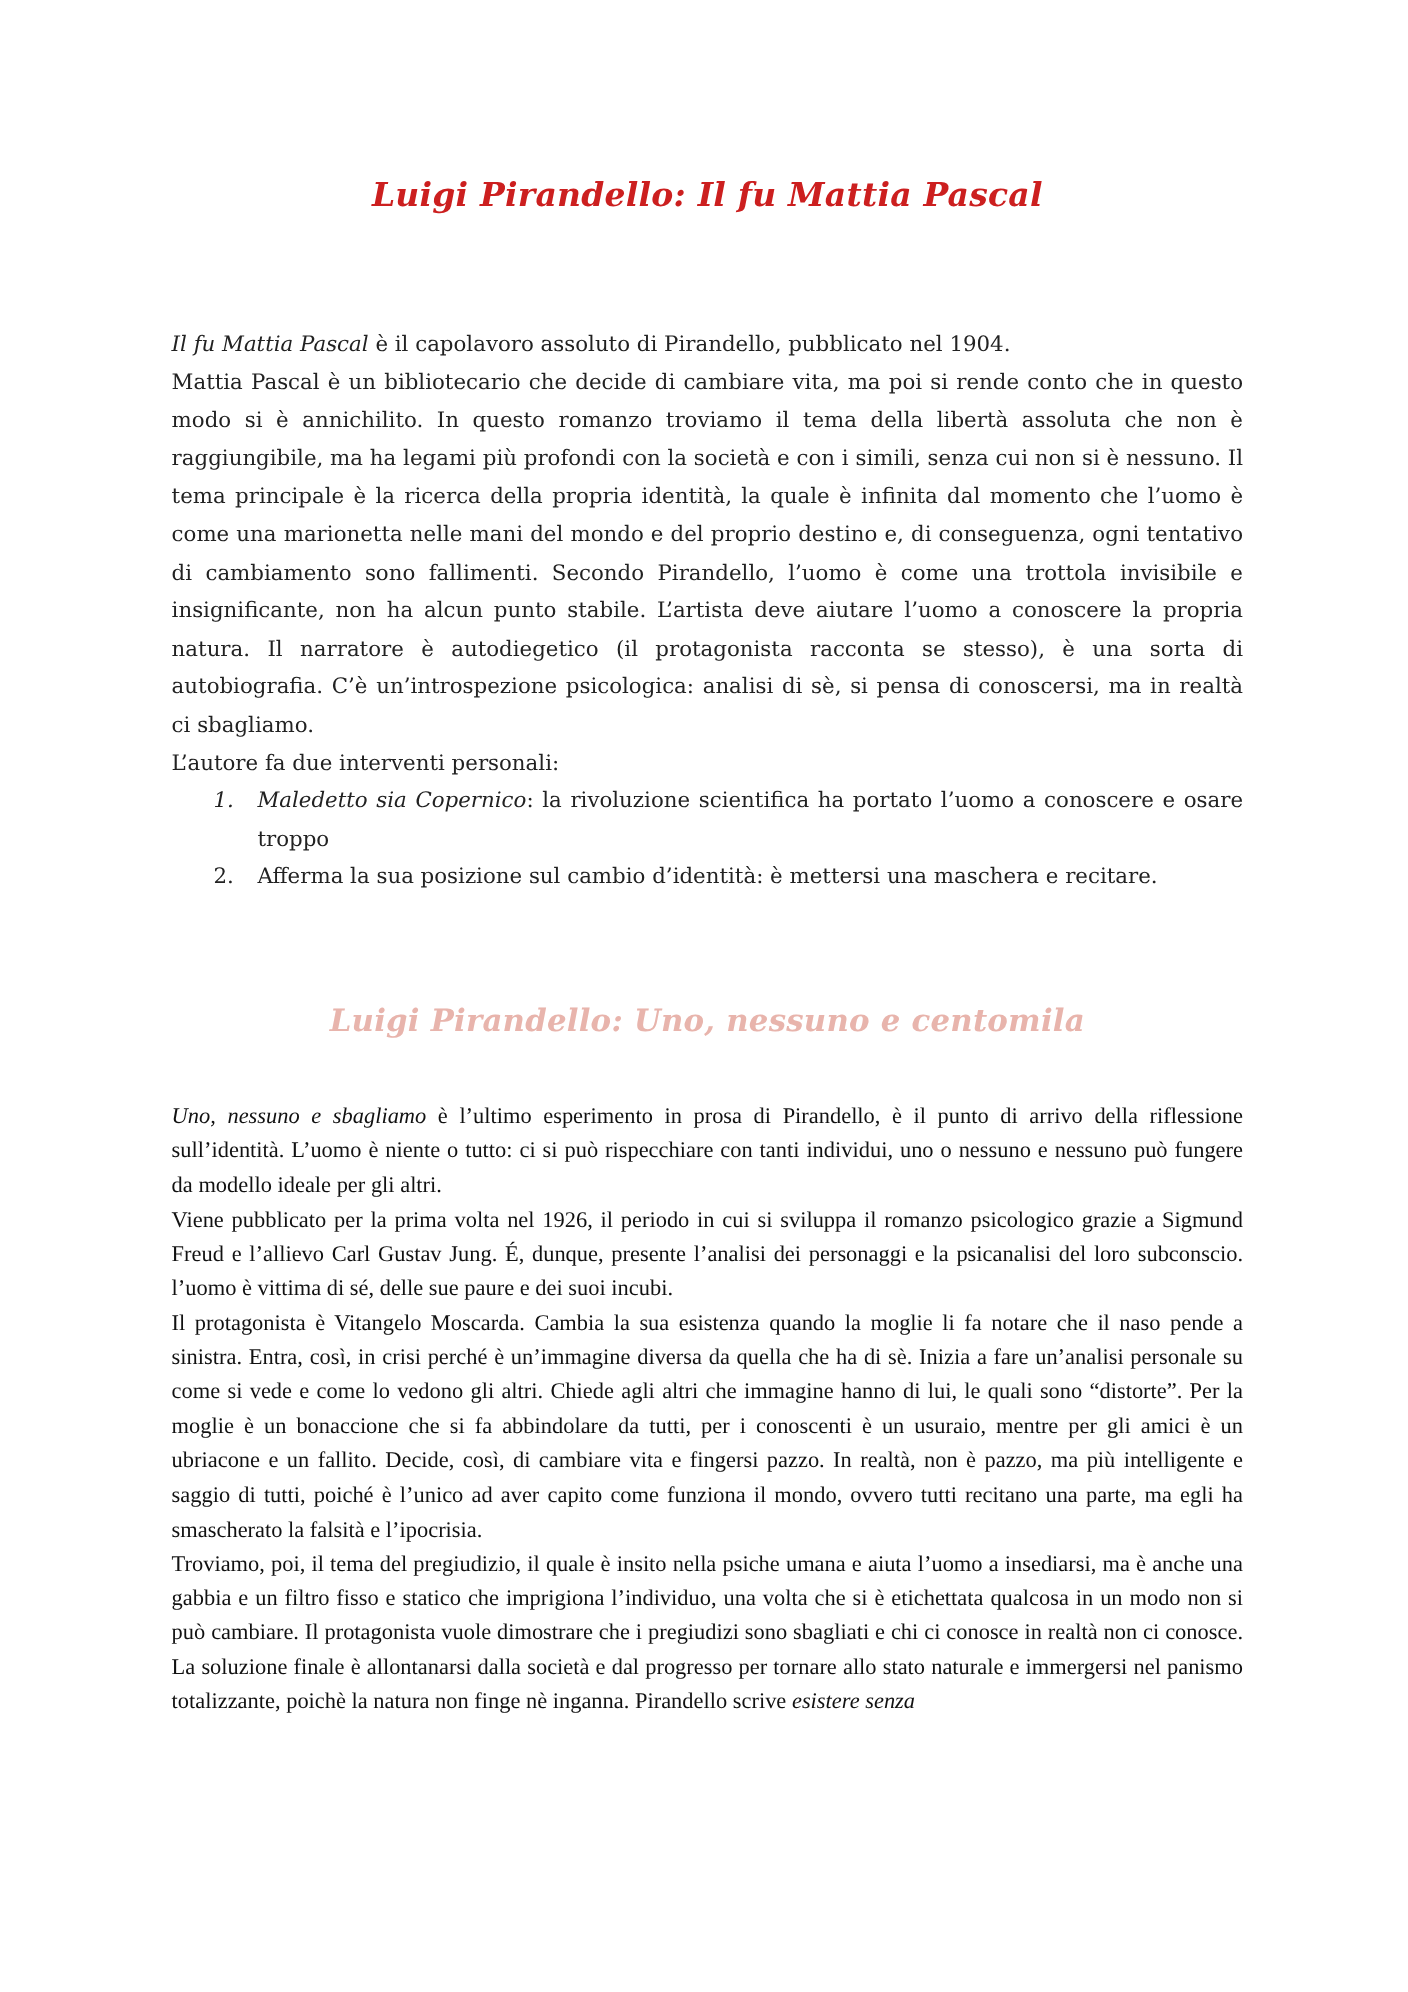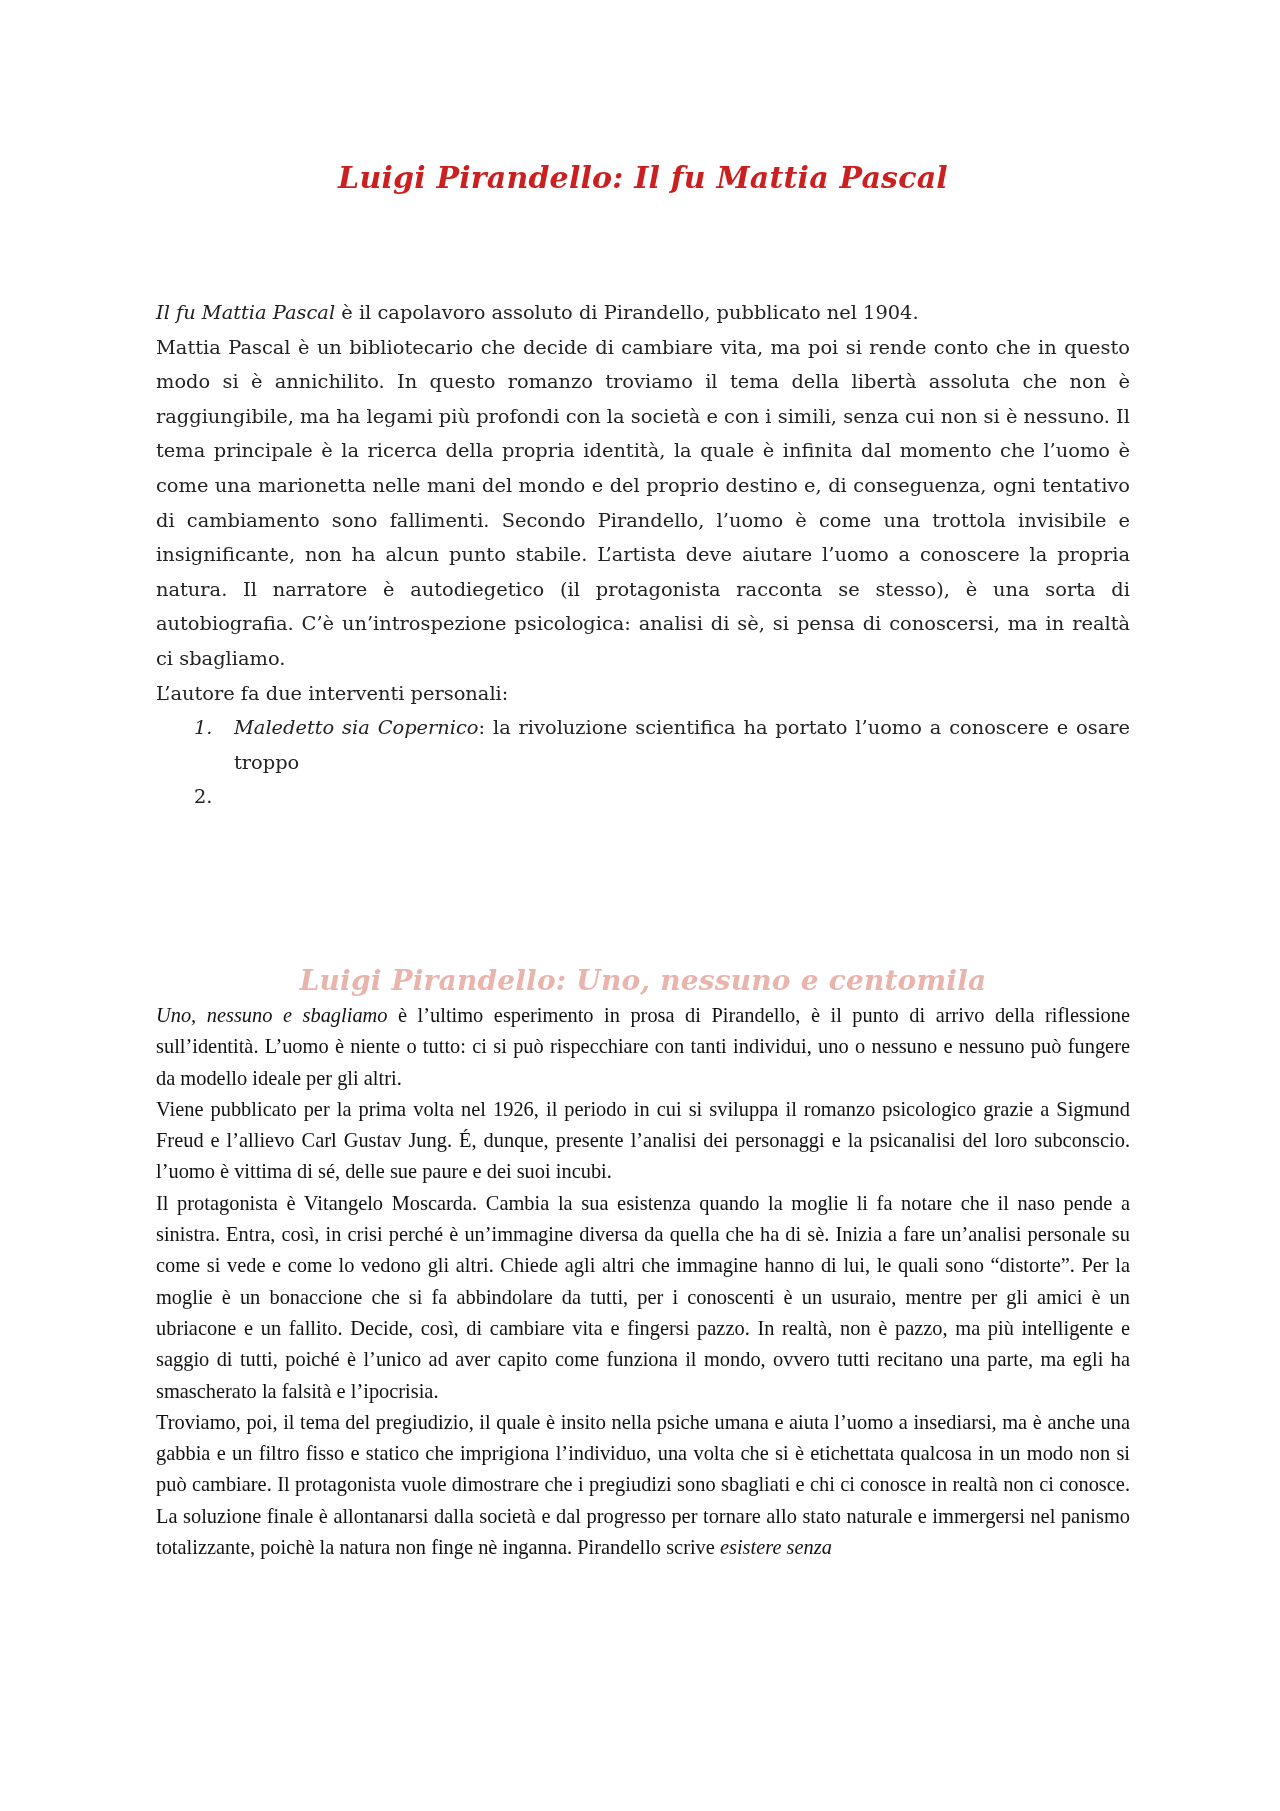--- a/index.html
+++ b/index.html
@@ -30,21 +30,21 @@
     .title-1 {
       position: absolute;
       top: 160px;
       left: 0;
       width: 974px;
       font-size: 30px;
       color: #cc1f1f;
     }
     .title-2 {
       position: absolute;
-      top: 964px;
+      top: 911px;
       left: 0;
       width: 974px;
       font-size: 28px;
       color: #e8b4ac;
     }
     .section-1 {
       position: absolute;
       top: 248px;
       left: 0;
       width: 974px;
@@ -105,21 +105,21 @@
 
   <div class="section-1">
     <p class="first"><em>Il fu Mattia Pascal</em><span> è il capolavoro assoluto di Pirandello, pubblicato nel 1904.</span></p>
     <p>Mattia Pascal è un bibliotecario che decide di cambiare vita, ma poi si rende conto che in questo modo si è annichilito. In questo romanzo troviamo il tema della libertà assoluta che non è raggiungibile, ma ha legami più profondi con la società e con i simili, senza cui non si è nessuno. Il tema principale è la ricerca della propria identità, la quale è infinita dal momento che l’uomo è come una marionetta nelle mani del mondo e del proprio destino e, di conseguenza, ogni tentativo di cambiamento sono fallimenti. Secondo Pirandello, l’uomo è come una trottola invisibile e insignificante, non ha alcun punto stabile. L’artista deve aiutare l’uomo a conoscere la propria natura. Il narratore è autodiegetico (il protagonista racconta se stesso), è una sorta di autobiografia. C’è un’introspezione psicologica: analisi di sè, si pensa di conoscersi, ma in realtà ci sbagliamo.</p>
     <p class="first">L’autore fa due interventi personali:</p>
     <ol>
       <li>
         <span class="num ital">1.</span><em>Maledetto sia Copernico</em><span>: la rivoluzione scientifica ha portato l’uomo a conoscere e osare troppo</span>
       </li>
       <li>
-        <span class="num">2.</span>
+        <span class="num">2.</span><span>Afferma la sua posizione sul cambio d’identità: è mettersi una maschera e recitare.</span>
       </li>
     </ol>
   </div>
 
   <h1 class="title title-2">Luigi Pirandello: Uno, nessuno e centomila</h1>
 
   <div class="section-2">
     <p><em>Uno, nessuno e sbagliamo</em><span> è l’ultimo esperimento in prosa di Pirandello, è il punto di arrivo della riflessione sull’identità. L’uomo è niente o tutto: ci si può rispecchiare  con tanti individui, uno o nessuno e nessuno può fungere da modello ideale per gli altri.</span></p>
     <p>Viene pubblicato per la prima volta nel 1926, il periodo in cui si sviluppa il romanzo psicologico grazie a Sigmund Freud e l’allievo Carl Gustav Jung. É, dunque, presente l’analisi dei personaggi e la psicanalisi del loro subconscio. l’uomo è vittima di sé, delle sue paure e dei suoi incubi.</p>
     <p>Il protagonista è Vitangelo Moscarda. Cambia la sua esistenza quando la moglie li fa notare che il naso pende a sinistra. Entra, così, in crisi perché è un’immagine diversa da quella che ha di sè. Inizia a fare un’analisi personale su come si vede e come lo vedono gli altri. Chiede agli altri che immagine hanno di lui, le quali sono “distorte”. Per la moglie è un bonaccione che si fa abbindolare da tutti, per i conoscenti è un usuraio, mentre per gli amici è un ubriacone e un fallito. Decide, così, di cambiare vita e fingersi pazzo. In realtà, non è pazzo, ma più intelligente e saggio di tutti, poiché è l’unico ad aver capito come funziona il mondo, ovvero tutti recitano una parte, ma egli ha smascherato la falsità e l’ipocrisia.</p>

